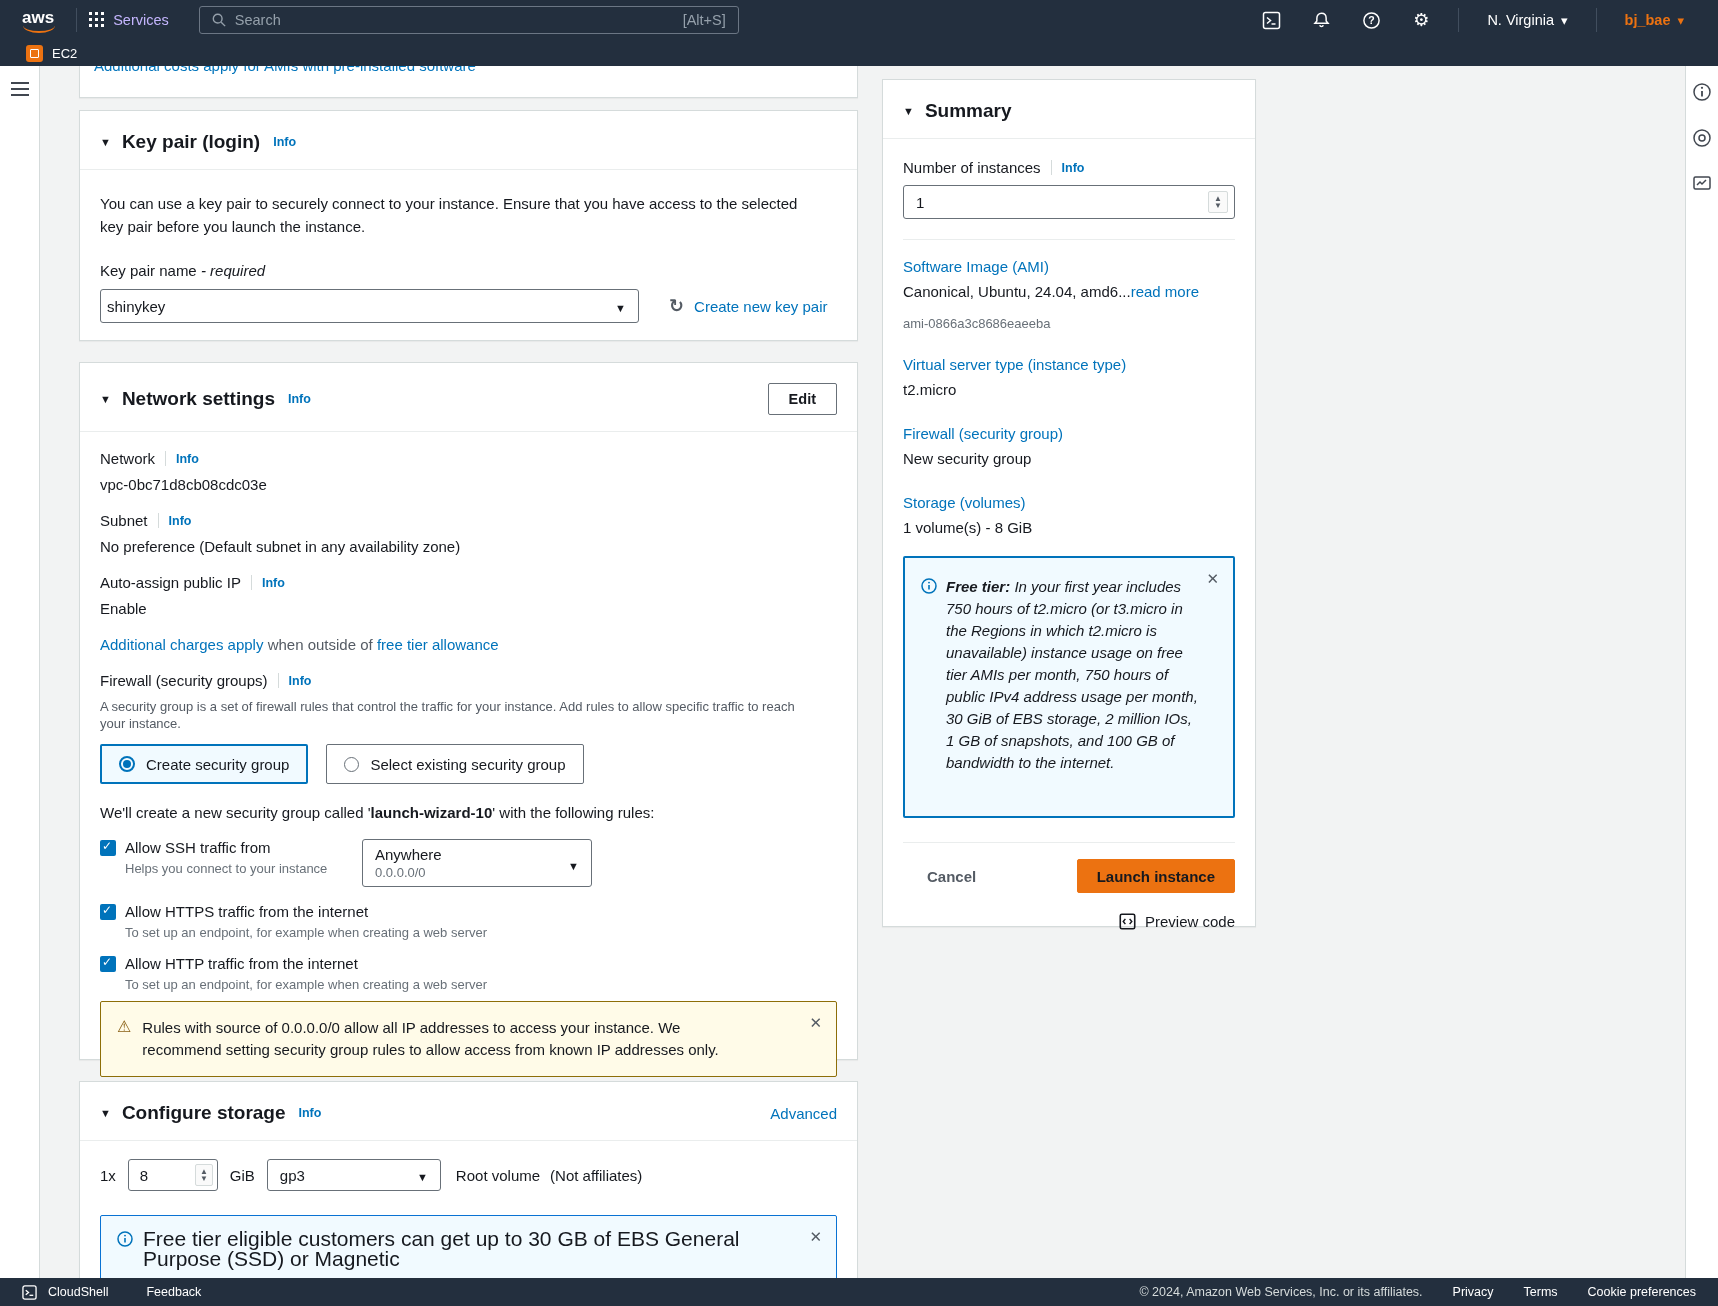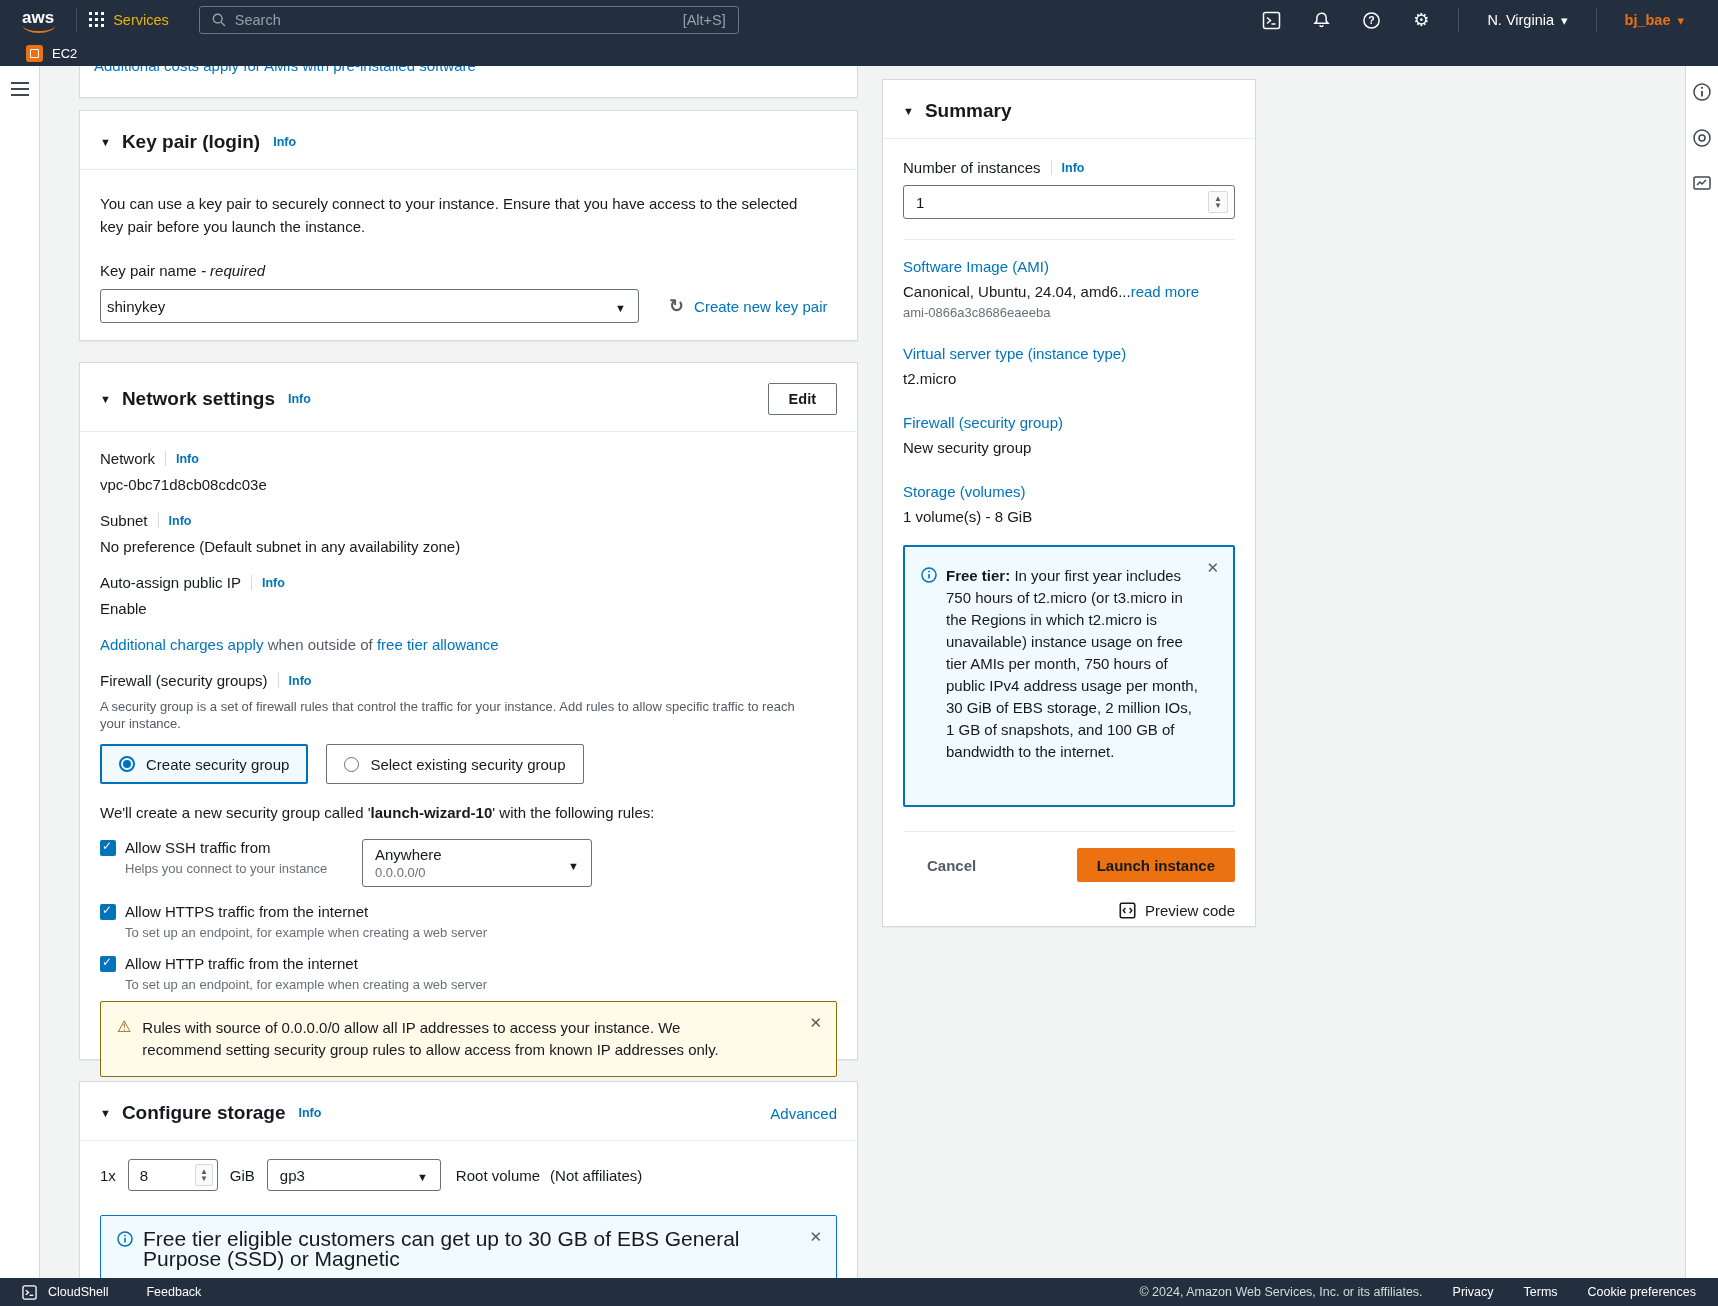--- a/index.html
+++ b/index.html
@@ -7,21 +7,21 @@
   body { font-family:"Liberation Sans","DejaVu Sans",sans-serif; color:#16191f; background:#f2f3f3; }
   #screen { position:relative; width:1718px; height:1306px; overflow:hidden; background:#f2f3f3; }
 
   
   .header { position:absolute; left:0; top:0; width:100%; height:66px; background:#232f3e; z-index:40; }
   .header-top { height:40px; display:flex; align-items:center; padding:0 18px 0 14px; }
   .aws-logo { position:relative; color:#fff; font-weight:bold; font-size:17px; margin:0 10px 4px 8px; }
   .aws-logo::after { content:""; position:absolute; left:1px; right:-1px; bottom:-5px; height:7px;
     border-bottom:2px solid #ec7211; border-radius:0 0 60% 60% / 0 0 100% 100%; }
   .hdr-sep { width:1px; height:24px; background:#414e5e; margin:0 12px; }
-  .services-item { display:flex; gap:9px; color:#eab308; font-size:14.5px; }
+  .services-item { display:flex; gap:9px; color:#c4b5fd; font-size:14.5px; }
   .search-box { margin-left:30px; width:540px; height:28px; border:1px solid #6b7684; border-radius:3px;
     display:flex; align-items:center; padding:0 12px; gap:9px; color:#95a0ab; font-size:14.5px; }
   .search-shortcut { margin-left:auto; color:#95a0ab; }
   .header-icons { margin-left:auto; display:flex; align-items:center; }
   .hdr-icon-btn { width:50px; height:40px; display:flex; align-items:center; justify-content:center; cursor:pointer; }
   .gear-glyph { color:#fff; font-size:18px; line-height:1; }
   .region-item, .account-item { display:flex; align-items:center; gap:7px; font-size:14.5px; padding:0 16px; cursor:pointer; }
   .region-item { color:#fff; }
   .account-item { color:#ec7211; font-weight:bold; }
   .caret-down-w::after { content:"▾"; font-size:13px; color:#fff; }
@@ -127,23 +127,23 @@
 
   
   .sum-bd { padding:20px 20px 24px; }
   .sum-label-row { display:flex; align-items:center; font-size:15px; }
   .sum-input { position:relative; height:34px; border:1px solid #687078; border-radius:3px; margin-top:9px;
     display:flex; align-items:center; padding:0 34px 0 12px; font-size:15px; }
   .sum-div { border-top:1px solid #eaeded; margin:20px 0 18px; }
   .sum-field { margin-bottom:25px; }
   .sum-field-label { font-size:15px; color:#0073bb; margin-bottom:7px; cursor:pointer; }
   .sum-field-value { font-size:15px; line-height:20px; }
-  .sum-field-sub { font-size:13px; color:#687078; margin-top:3px; }
+  .sum-field-sub { font-size:13px; color:#687078; margin-top:14px; }
   .freetier-box { position:relative; border:2px solid #0073bb; border-radius:2px; background:#f1faff;
-    padding:18px 14px 18px 16px; display:flex; gap:9px; margin-top:4px; min-height:262px; }
+    padding:18px 14px 18px 16px; display:flex; gap:9px; margin-top:4px; min-height:262px;font-style:italic; }
   .freetier-text { font-size:15px; line-height:22px; width:252px; }
   .actions-row { display:flex; align-items:center; margin-top:16px; }
   .cancel-btn { font-size:15px; font-weight:bold; color:#545b64; margin-left:24px; cursor:pointer; }
   .launch-btn { margin-left:auto; height:34px; padding:0 19px; background:#ec7211; border:1px solid #ec7211;
     border-radius:2px; font-size:15px; font-weight:bold; color:#16191f; cursor:pointer; }
   .preview-row { display:flex; align-items:center; justify-content:flex-end; gap:9px; margin-top:20px; cursor:pointer; }
   .preview-label { font-size:15px; font-weight:normal; }
 
   .iicon { width:16px; height:16px; flex:none; margin-top:2px; }
 

